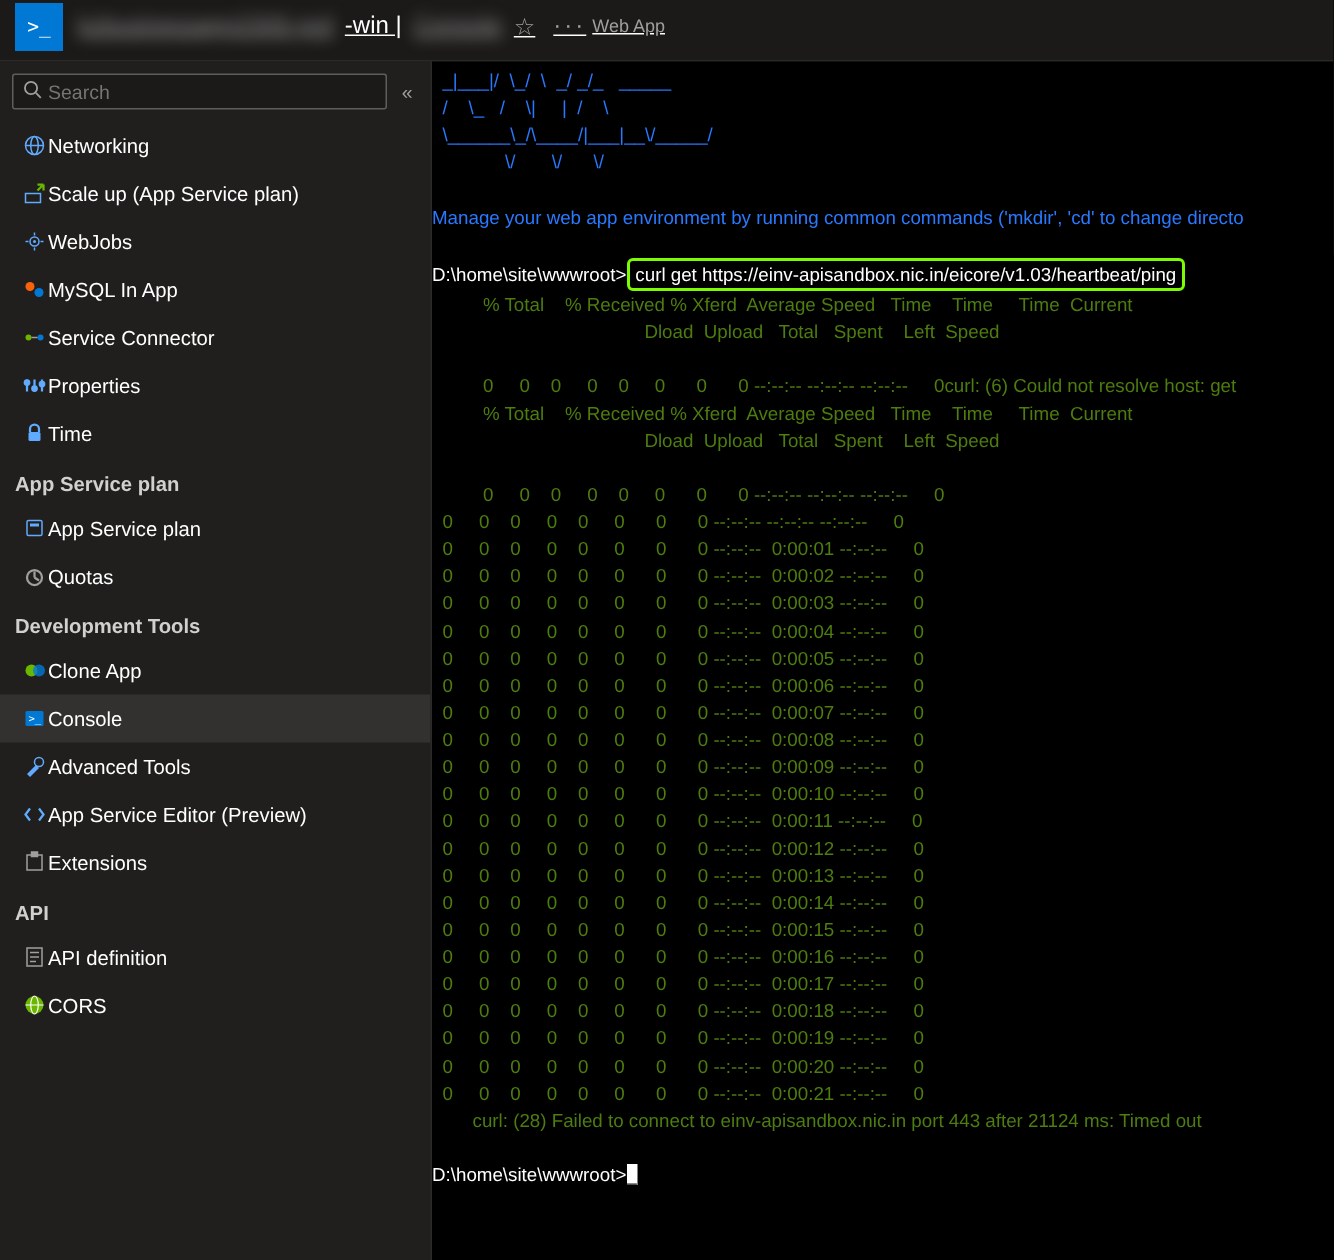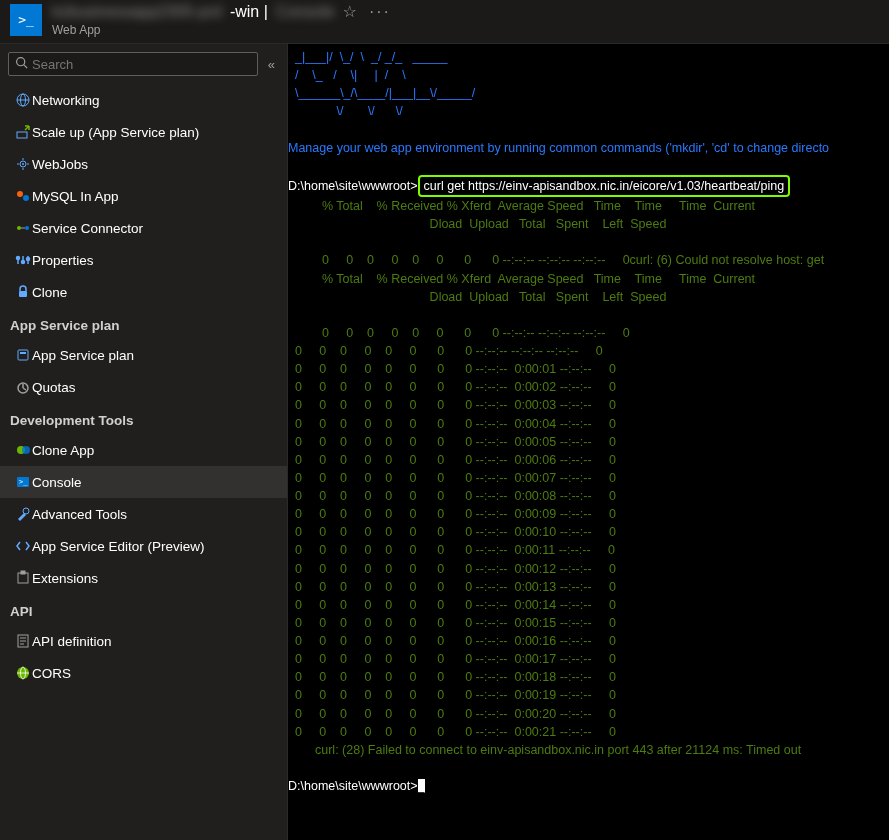--- a/index.html
+++ b/index.html
@@ -19,21 +19,21 @@
     align-items: center;
     gap: 10px;
     padding: 2px 10px 6px 10px;
     border-bottom: 1px solid #2b2a29;
   }
   .app-icon {
     width: 32px; height: 32px; background: #0078d4;
     display: flex; align-items: center; justify-content: center;
     color: #fff; font-family: monospace; font-size: 13px;
   }
-  .title-block { flex: 1; display: flex; flex-direction: column; }
+  .title-block { flex: 1; display: flex; flex-direction: row; text-decoration: underline; }
   .title-row { display: flex; align-items: center; gap: 8px; font-size: 16px; }
   .title-blur { filter: blur(5px); color: #888; }
   .title-blur2 { filter: blur(5px); color: #888; }
   .subtitle { color: #a19f9d; font-size: 12px; margin-top: 2px; }
   .star { color: #a19f9d; font-size: 16px; cursor: pointer; }
   .more { color: #a19f9d; cursor: pointer; letter-spacing: 2px; padding: 0 4px; }
   .body { display: flex; flex: 1; min-height: 0; }
   
   .sidebar {
     width: 288px;
@@ -187,21 +187,21 @@
             </span>
             <span>Properties</span>
           </div>
           <div class="nav-item">
             <span class="nav-icon">
               <svg width="16" height="16" viewBox="0 0 16 16" fill="#60aaff">
                 <rect x="4" y="7" width="8" height="6" rx="1"></rect>
                 <path d="M5 7 V5 a3 3 0 0 1 6 0 V7" fill="none" stroke="#60aaff" stroke-width="1.5"></path>
               </svg>
             </span>
-            <span>Clone</span>
+            <span>Time</span>
           </div>
         </div>
       <div class="nav-group">App Service plan</div>
       <div id="nav-g1">
           <div class="nav-item">
             <span class="nav-icon">
               <svg width="16" height="16" viewBox="0 0 16 16" fill="#60aaff">
                 <rect x="3" y="3" width="10" height="10" rx="1" fill="none" stroke="#60aaff"></rect>
                 <rect x="5" y="5" width="6" height="2"></rect>
               </svg>

